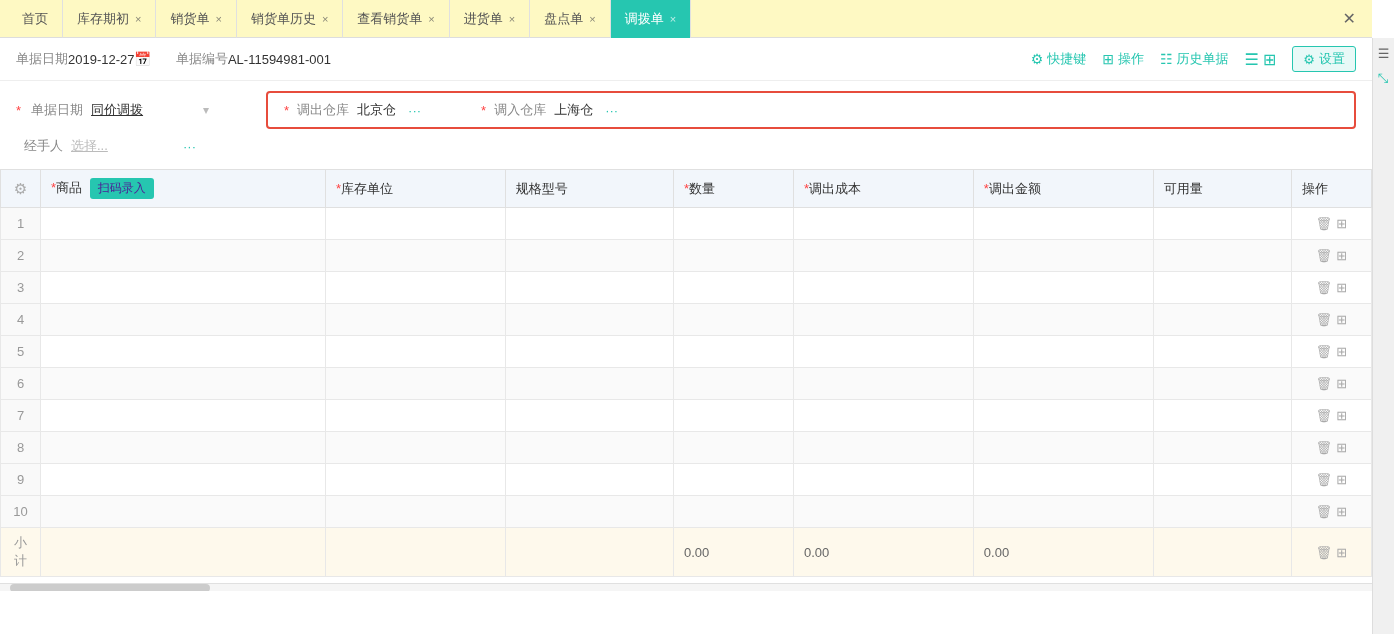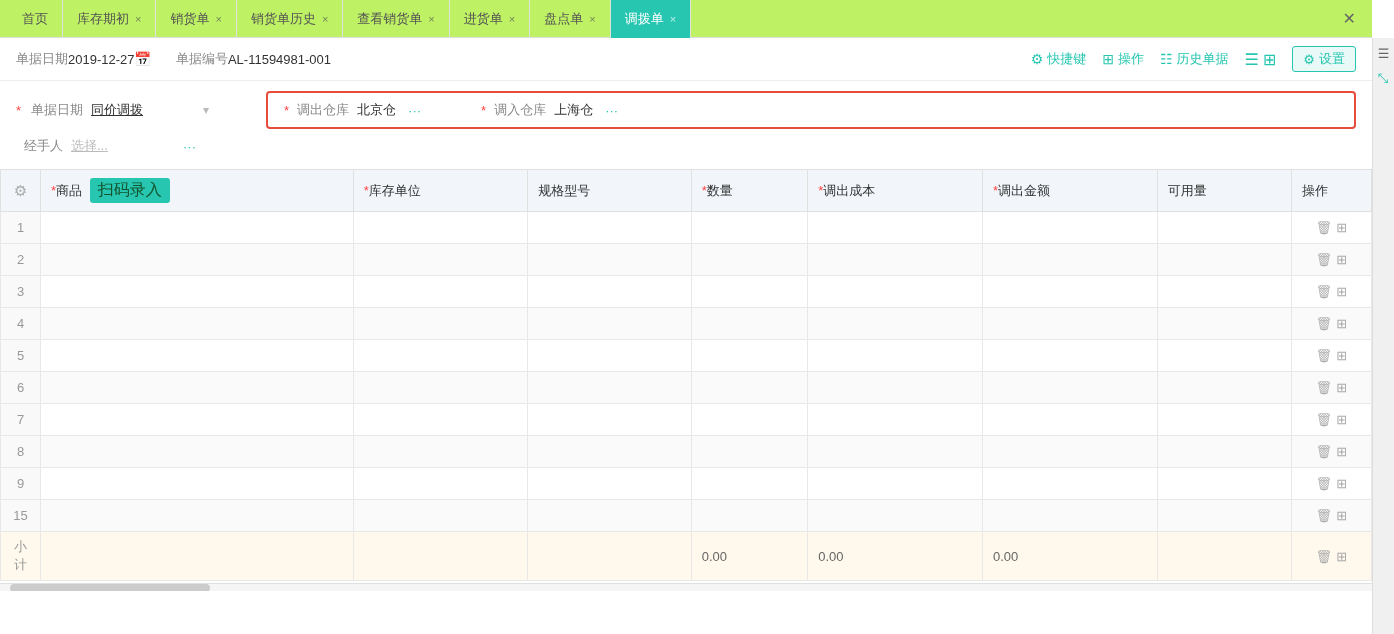--- a/index.html
+++ b/index.html
@@ -2,21 +2,21 @@
 <html><head>
   <meta charset="utf-8">
   <style>
     * { box-sizing: border-box; margin: 0; padding: 0; }
     body { font-family: "Microsoft YaHei", Arial, sans-serif; font-size: 13px; color: #333; background: #fff; overflow: hidden; }
 
     
     .tab-bar {
       display: flex;
       align-items: center;
-      background: #bef264;
+      background: #fef9c3;
       border-bottom: 1px solid #ddd;
       height: 38px;
       padding: 0 8px;
     }
     .tab-item {
       display: flex;
       align-items: center;
       padding: 0 14px;
       height: 38px;
       cursor: pointer;
@@ -212,25 +212,25 @@
     .subtotal-row td {
       background: #fef9ec !important;
       color: #666;
       font-size: 13px;
     }
     .subtotal-label {
       text-align: center;
     }
     .scan-btn {
       background: #26c6b0;
-      color: #14532d;
+      color: #4c1d95;
       border: none;
       border-radius: 3px;
       padding: 2px 8px;
-      font-size: 16px;
+      font-size: 12px;
       cursor: pointer;
       margin-left: 4px;
     }
     .col-gear {
       width: 40px;
       text-align: center;
     }
     .gear-icon {
       color: #aaa;
       cursor: pointer;
@@ -492,21 +492,21 @@
               <td></td>
               <td></td>
               <td></td>
               <td></td>
               <td></td>
               <td></td>
               <td></td>
               <td class="ops"><span class="op-icon" style="font-size: 13px;">🗑</span><span class="op-icon" style="font-size: 13px;">⊞</span></td>
             </tr>
             <tr>
-              <td class="row-num">15</td>
+              <td class="row-num">10</td>
               <td></td>
               <td></td>
               <td></td>
               <td></td>
               <td></td>
               <td></td>
               <td></td>
               <td class="ops"><span class="op-icon" style="font-size: 13px;">🗑</span><span class="op-icon" style="font-size: 13px;">⊞</span></td>
             </tr>
             <tr class="subtotal-row">

